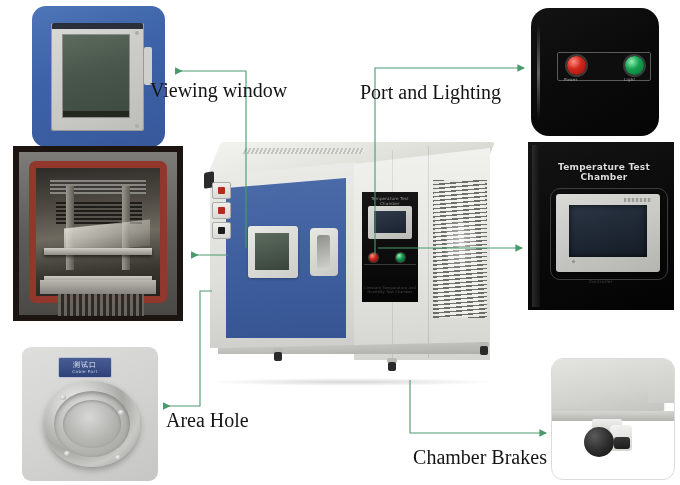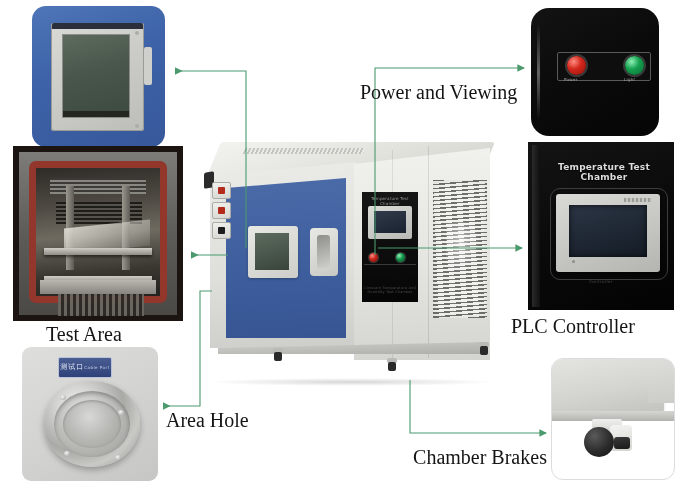--- a/index.html
+++ b/index.html
@@ -117,21 +117,21 @@
   }
 
   
   .th-card{left:22px;top:347px;width:136px;height:134px;
     background:linear-gradient(150deg,#dededc 0%,#d2d2d0 55%,#c6c6c4 100%);
     border-radius:9px;}
   .th-plate{
     position:absolute;left:36px;top:10px;width:52px;height:19px;
     background:linear-gradient(180deg,#4a5d93,#2e4279);
     border:1px solid #b9c2d8;border-radius:2px;
-    display:flex;flex-direction:row;align-items:center;justify-content:center;
+    display:flex;flex-direction:column;align-items:center;justify-content:center;
   }
   .th-plate .l1{color:#e6ecf8;font-size:7px;line-height:7px;letter-spacing:1px;font-family:"DejaVu Sans",sans-serif;}
   .th-plate .l2{color:#cdd6ea;font-size:4px;line-height:5px;letter-spacing:.5px;font-family:"DejaVu Sans",sans-serif;}
   .th-ring{
     position:absolute;left:22px;top:34px;width:96px;height:86px;
     border-radius:50%;
     background:
       radial-gradient(ellipse at 35% 30%, #f2f2f1 0%, #d4d4d2 24%, #a9a9a6 52%, #c9c9c6 70%, #8f8f8c 100%);
     box-shadow:0 3px 6px rgba(0,0,0,.28);
   }
@@ -435,26 +435,25 @@
       <path d="M228,255 L192,255" marker-end="url(#arrL)"></path>
 
       <path d="M212,291 L200,291 L200,406 L164,406" marker-end="url(#arrL)"></path>
 
       <path d="M378,248 L522,248" marker-end="url(#arrR)"></path>
 
       <path d="M410,380 L410,433 L546,433" marker-end="url(#arrR)"></path>
     </g>
   </svg>
 
-
-  <div class="label" style="left:360px;top:82px;">Power and Viewing</div>
-
-  <div class="label" style="left:46px;top:324px;">Test Area</div>
-
-  <div class="label" style="left:511px;top:316px;">PLC Controller</div>
+  <div class="label" style="left:150px;top:80px;">Viewing window</div>
+
+  <div class="label" style="left:360px;top:82px;">Port and Lighting</div>
+
+
 
   <div class="label" style="left:166px;top:410px;">Area Hole</div>
 
   <div class="label two" style="left:412px;top:406px;width:136px;">
     <div>Chamber Brakes</div>
     
   </div>
 
 </div>
 

